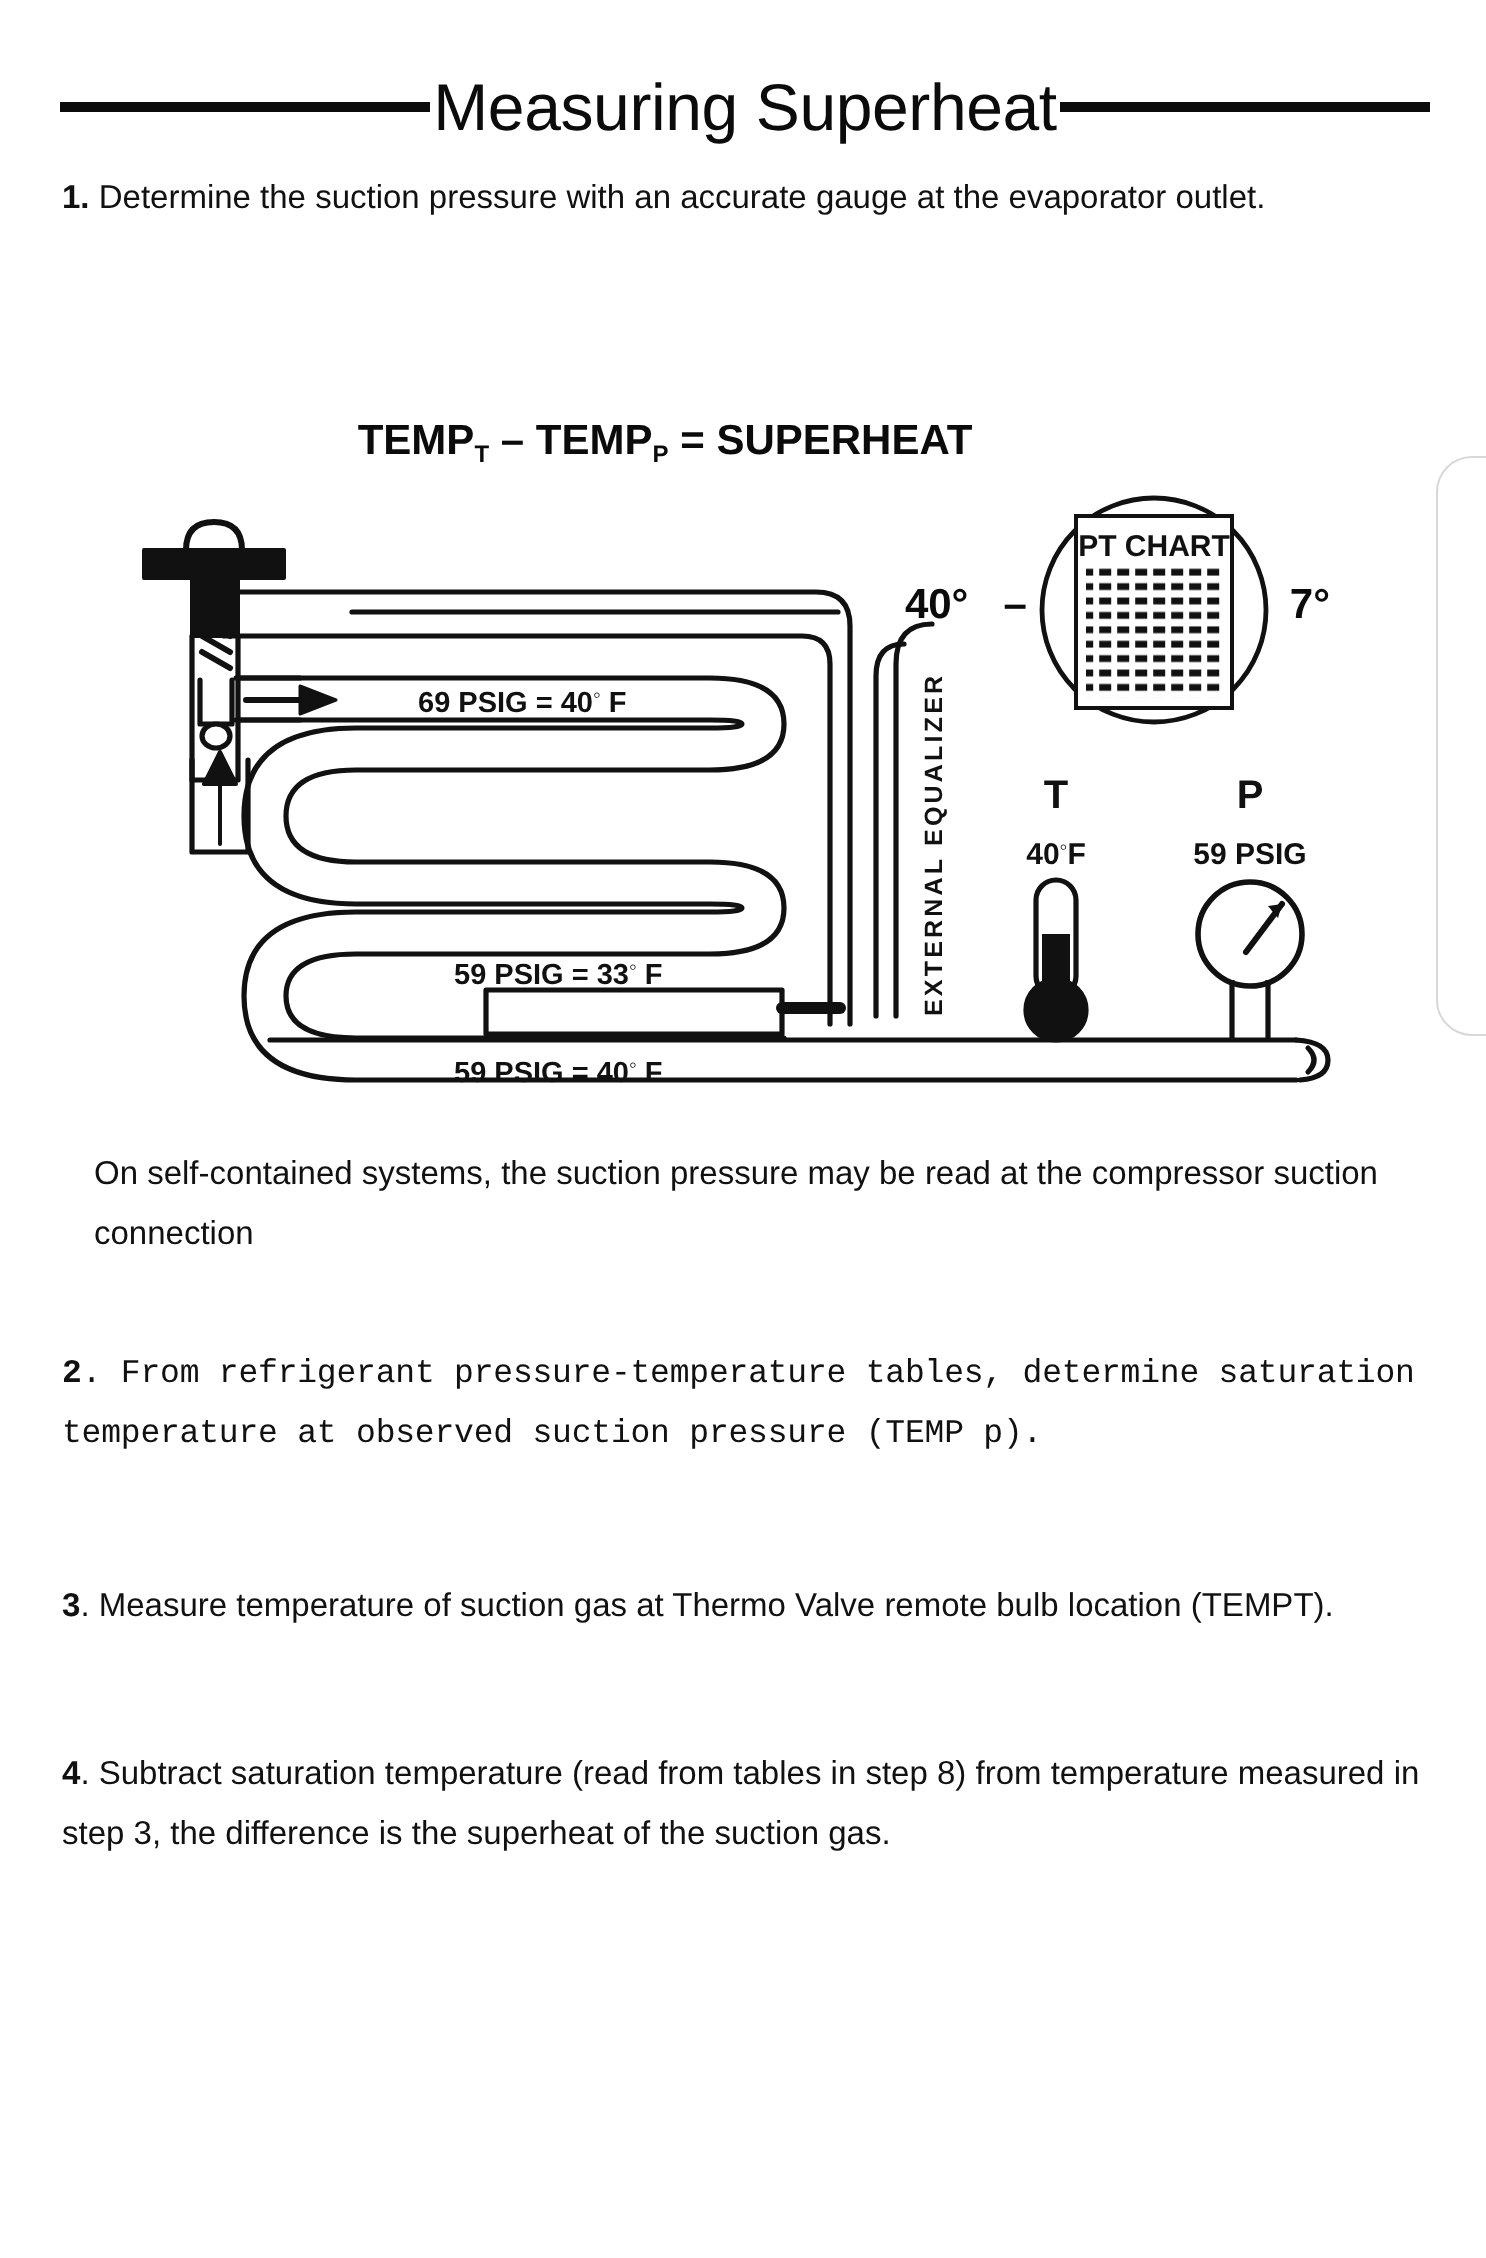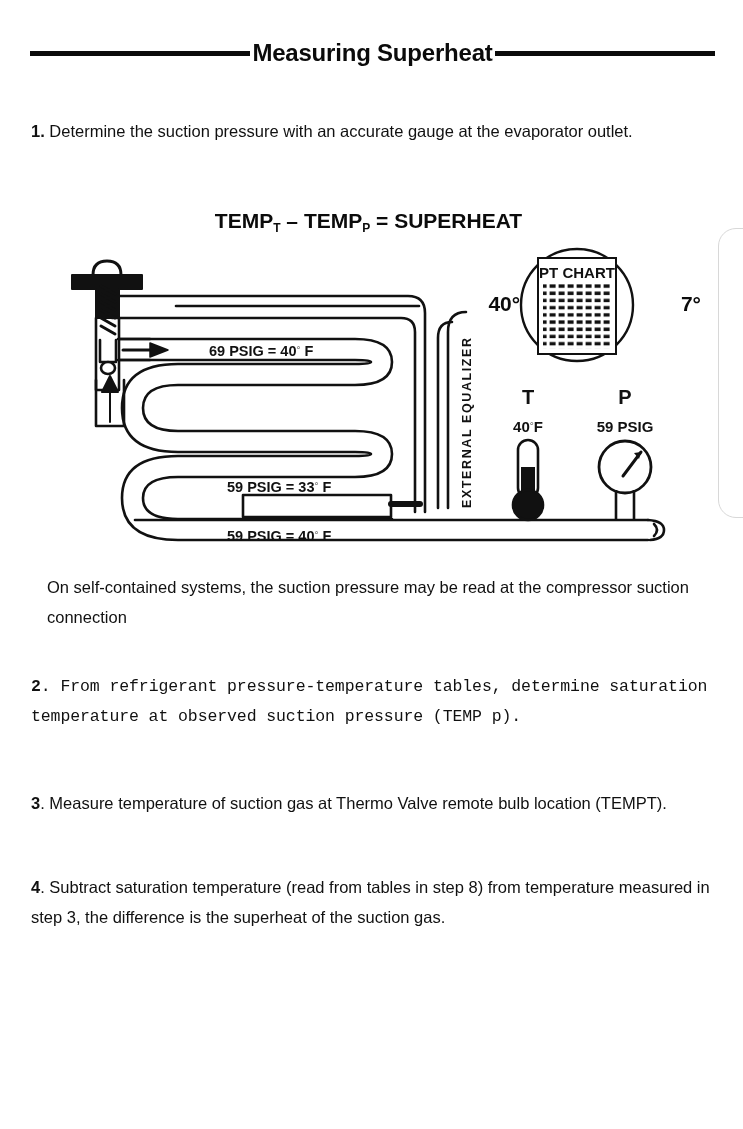--- a/index.html
+++ b/index.html
@@ -50,61 +50,60 @@
   }
   .title-rule {
     height: 5px;
     background: #0b0b0b;
     flex: 1 1 auto;
   }
   .title-rule.left  { margin-right: 2px; }
   .title-rule.right { margin-left: 2px; }
   .title-text {
     flex: 0 0 auto;
-    font-size: 24px;
-    font-weight: bold;
+    font-size: 33px;
+    font-weight: normal;
     letter-spacing: -0.2px;
     line-height: 1;
     white-space: nowrap;
     color: #0b0b0b;
   }
 
   
   .para {
     position: absolute;
     left: 31px;
     width: 682px;
     font-size: 16.5px;
     line-height: 30px;
     color: #111111;
   }
   .para.justify { text-align: justify; text-justify: inter-word; }
   .para b { font-weight: bold; }
 
-  #p-step1 { top: 84px; margin-top: 32px; }
+  #p-step1 { top: 84px; }
   #p-selfcontained { top: 572px; margin-left: 16px; }
   #p-step2 { top: 672px; font-family: Liberation Mono, monospace; }
   #p-step3 { top: 788px; }
   #p-step4 { top: 872px; }
 
   .tight { letter-spacing: -0.1px; }
 
   
   .formula {
     position: absolute;
     left: 0;
     top: 158px;
     width: 665px;
     text-align: center;
     font-size: 21px;
     font-weight: bold;
     color: #0b0b0b;
     line-height: 25px;
     white-space: pre;
-    padding-left: 36px;
   }
   .formula .sub {
     font-size: 12px;
     vertical-align: -4px;
     font-weight: bold;
   }
   .formula .row2 { letter-spacing: 0px; text-align: right; }
 
   
   .diagram {

